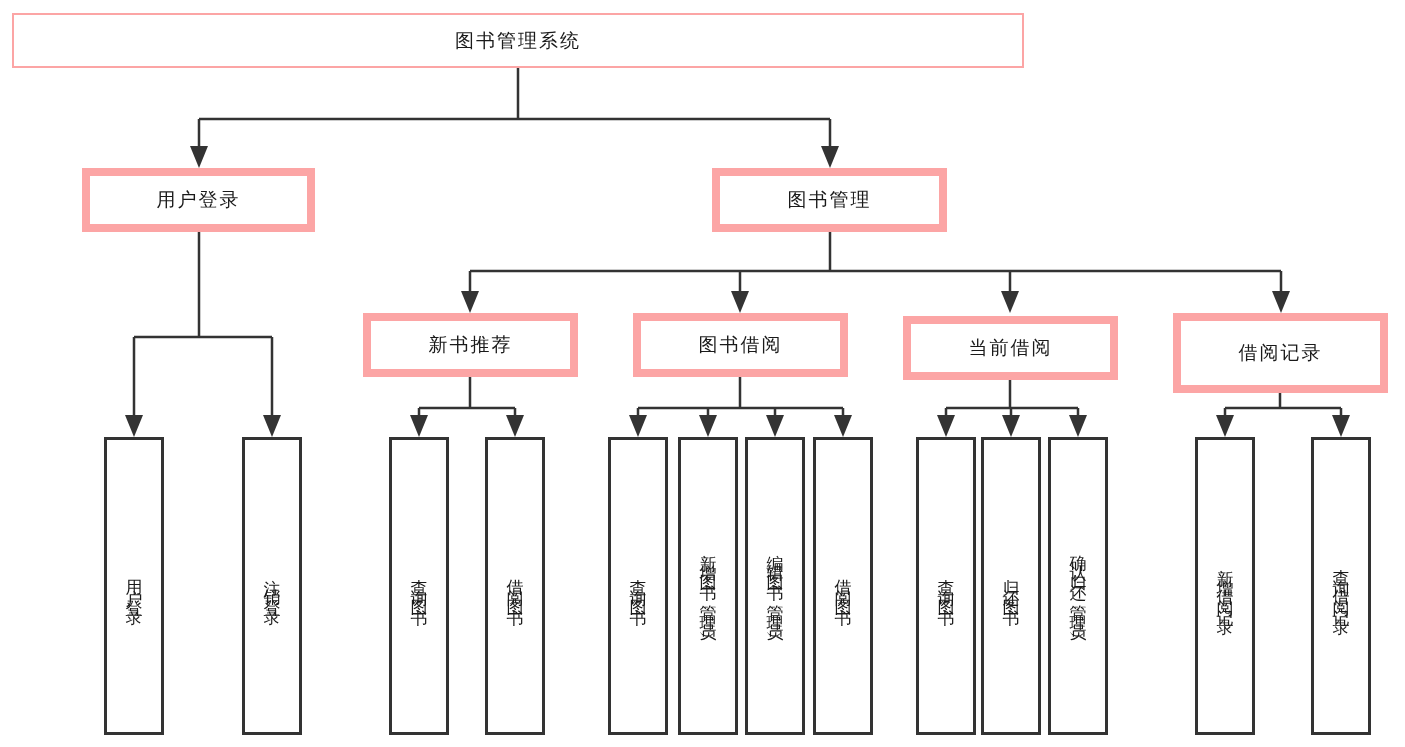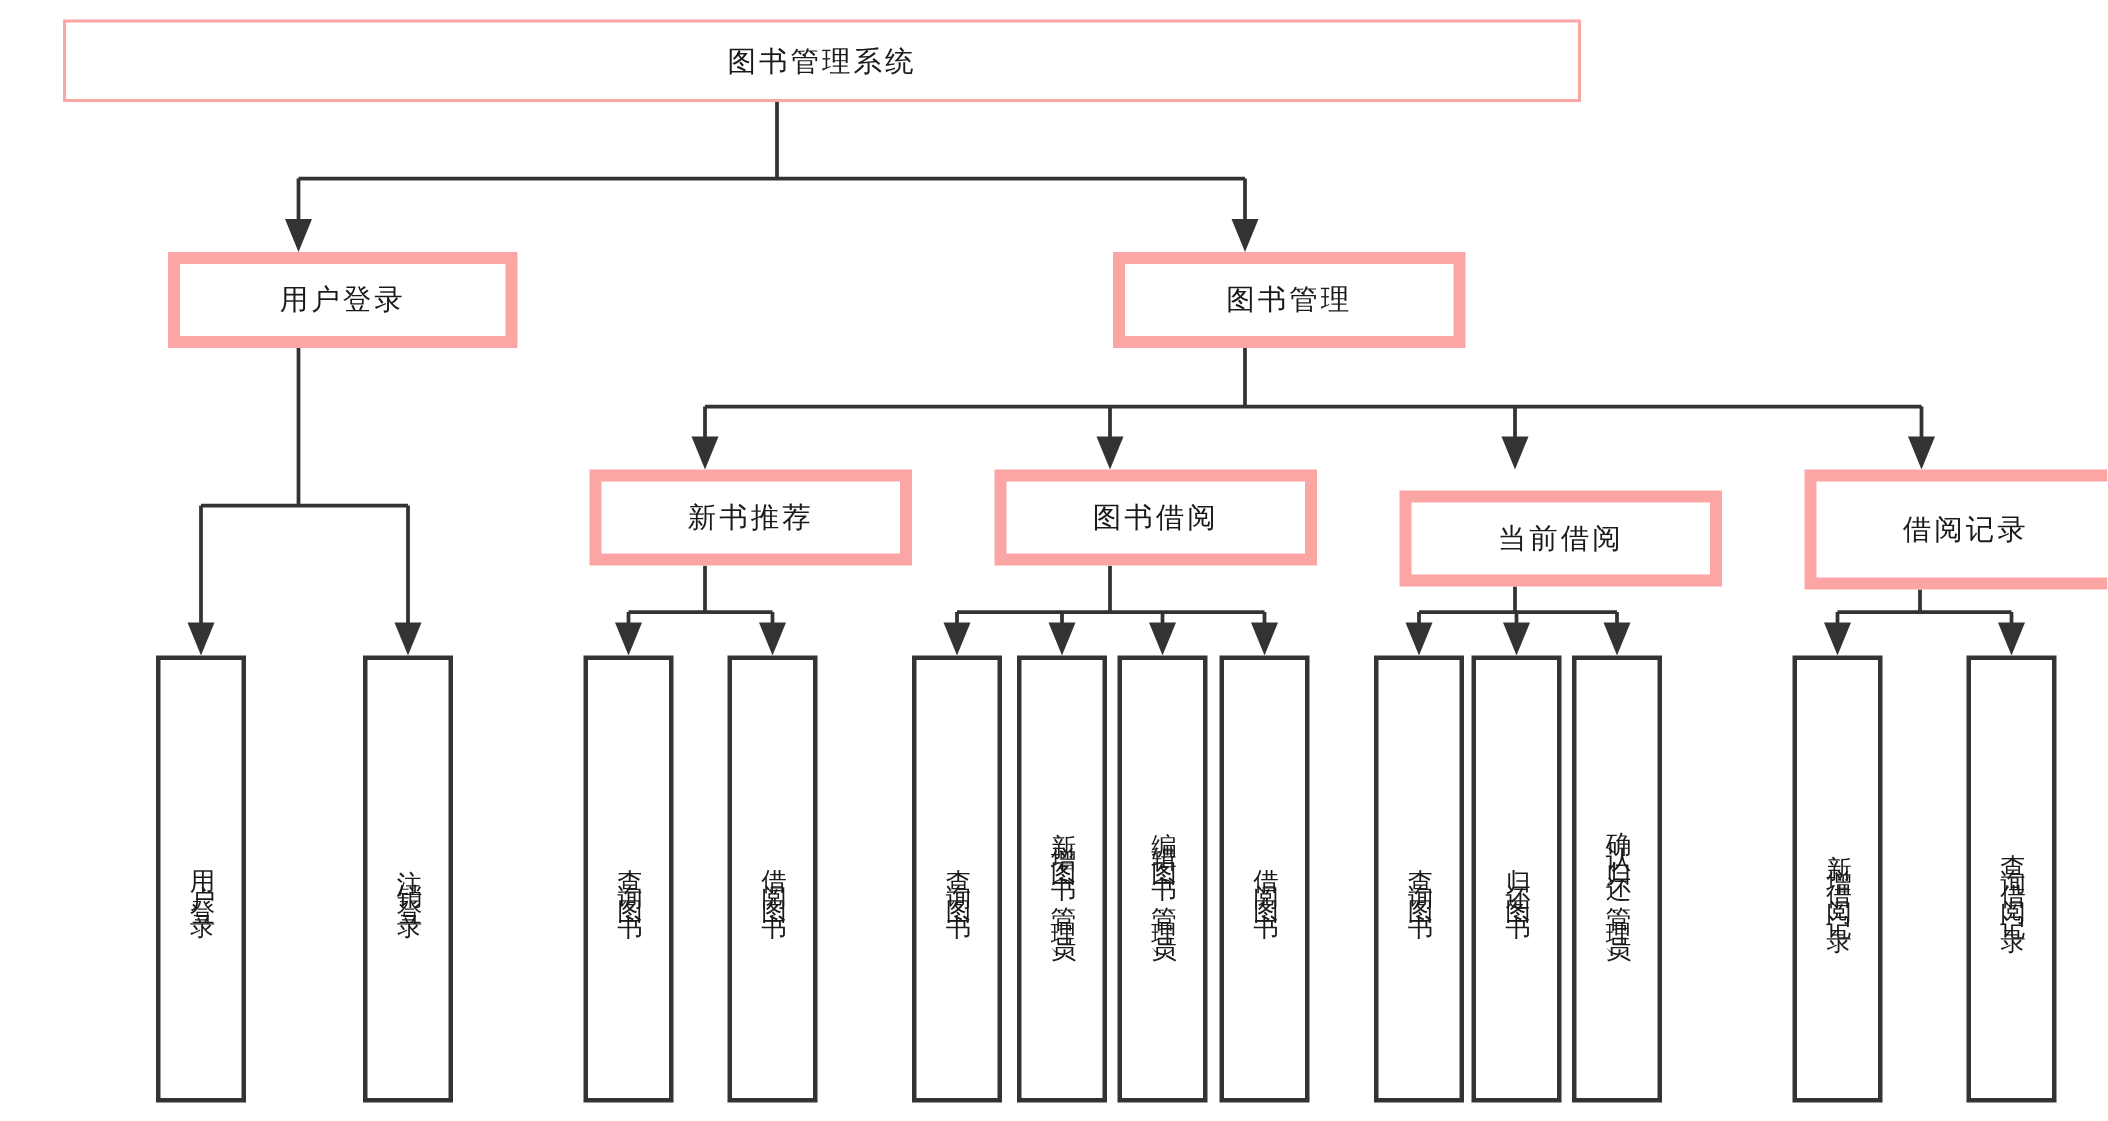--- a/index.html
+++ b/index.html
@@ -17,21 +17,20 @@
     width: 1405px; height: 747px;
   }
   .hbox {
     position: absolute;
     box-sizing: border-box;
     background: #ffffff;
     border: 8px solid #fca5a5;
     display: flex;
     align-items: center;
     justify-content: center;
-    margin-left: 30px;
   }
   .hbox.root { border-width: 2px; }
   .hbox span {
     font-size: 19px;
     letter-spacing: 2px;
     color: #1a1a1a;
     white-space: nowrap;
   }
   .vbox {
     position: absolute;
@@ -115,21 +114,21 @@
   <div class="hbox" style="left:363px; top:313px; width:215px; height:64px;">
     <span>新书推荐</span>
   </div>
 
   <div class="hbox" style="left:712px; top:168px; width:235px; height:64px;">
     <span>图书管理</span>
   </div>
   <div class="hbox" style="left:633px; top:313px; width:215px; height:64px;text-align:center;">
     <span>图书借阅</span>
   </div>
-  <div class="hbox" style="left:903px; top:327px; width:215px; height:64px;">
+  <div class="hbox" style="left:903px; top:316px; width:215px; height:64px;">
     <span>当前借阅</span>
   </div>
   <div class="hbox" style="left:1173px; top:313px; width:215px; height:80px;">
     <span>借阅记录</span>
   </div>
 
   <div class="vbox" style="left:104px; top:437px; width:60px; height:298px;">
     <span>用户登录</span>
   </div>
   <div class="vbox" style="left:242px; top:437px; width:60px; height:298px;">

